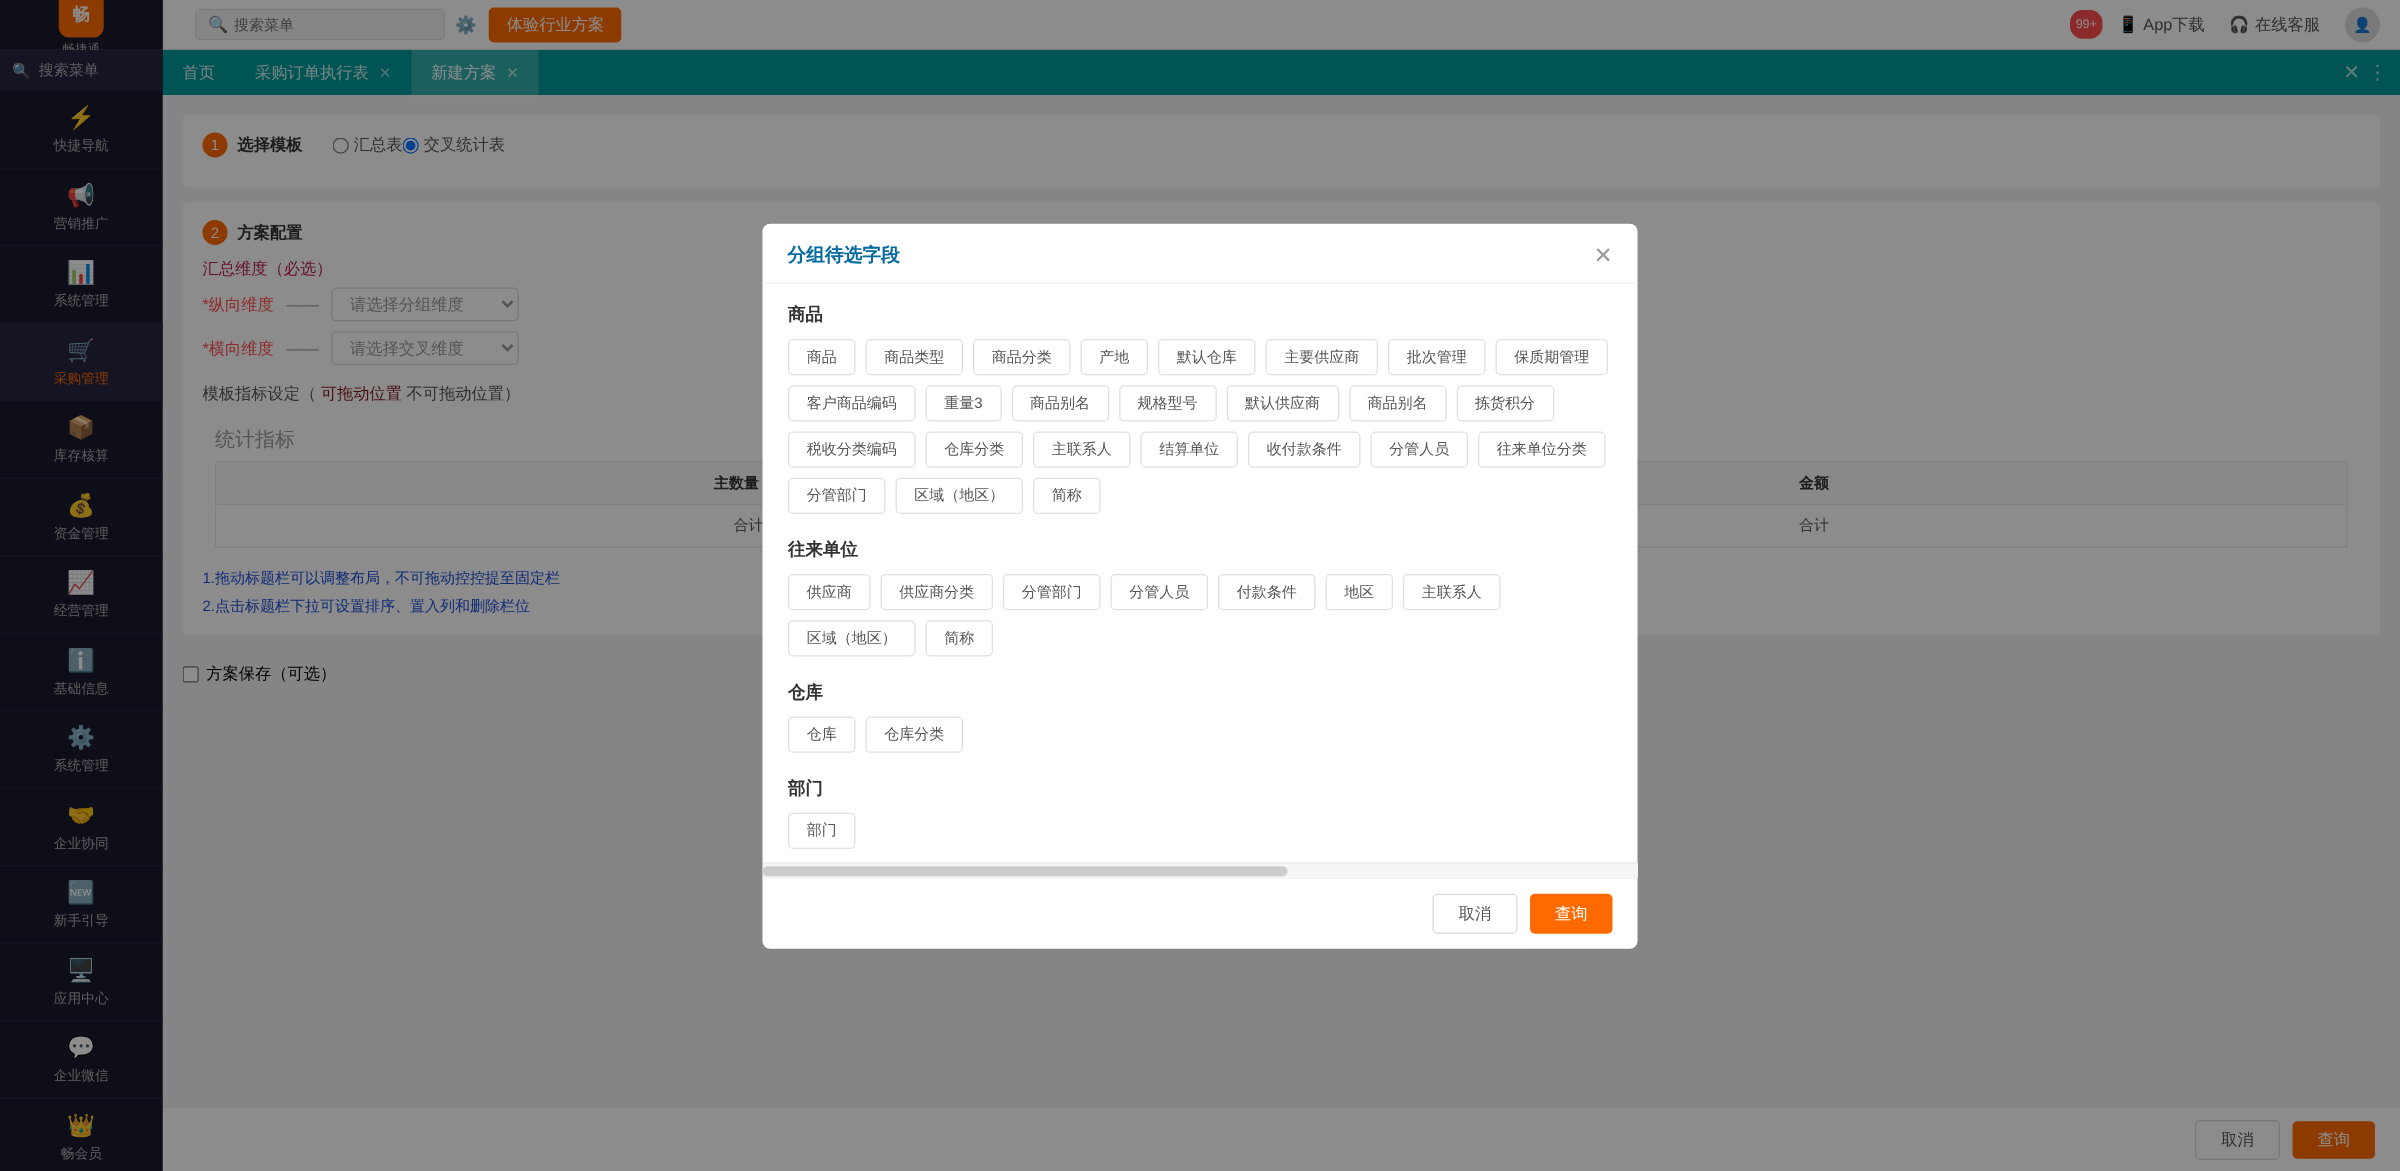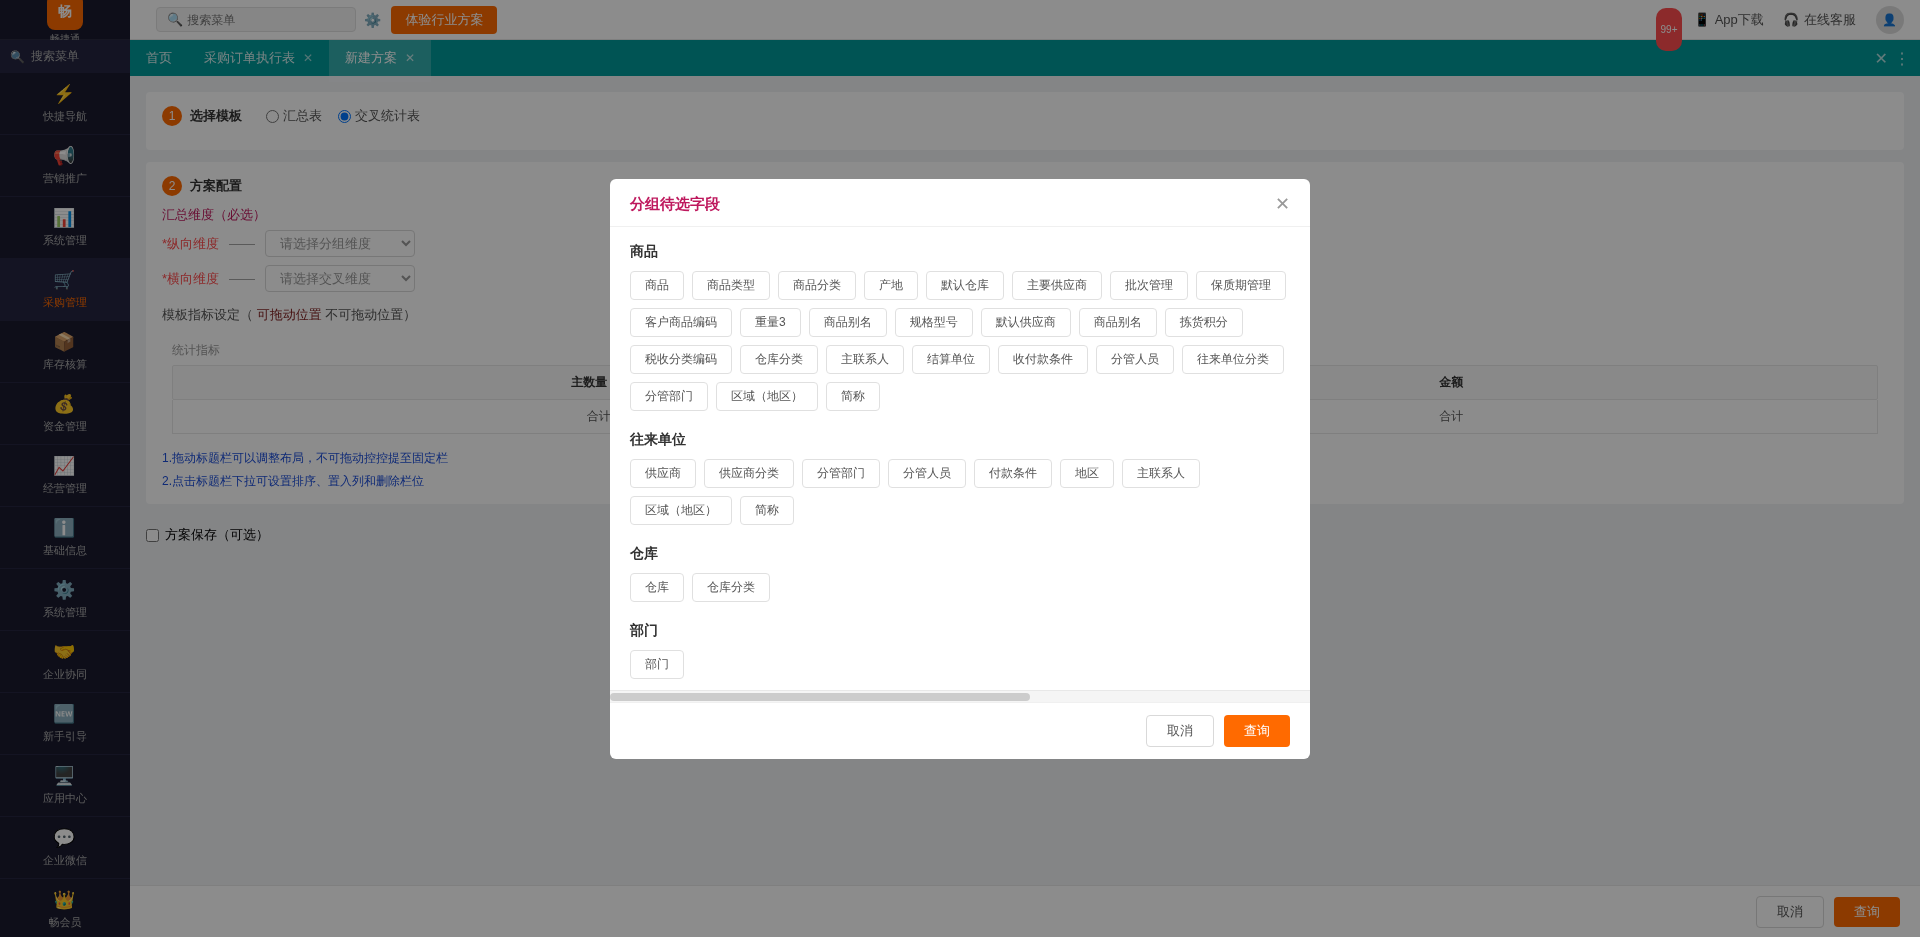--- a/index.html
+++ b/index.html
@@ -44,21 +44,21 @@
     }
     .header-right-item {
       display: flex; align-items: center; gap: 4px;
       font-size: 13px; color: #555; cursor: pointer;
     }
     .badge {
       background: #ff4d4f;
       color: white;
       border-radius: 10px;
       font-size: 10px;
-      padding: 16px 5px;
+      padding: 6px 5px;
       position: absolute;
       top: -4px; right: -8px;
     }
     .badge-wrap { position: relative; }
     .avatar-circle {
       width: 28px; height: 28px;
       border-radius: 50%;
       background: #ddd;
       display: flex; align-items: center; justify-content: center;
       font-size: 12px; color: #888;
@@ -194,21 +194,21 @@
       padding: 16px 20px 12px;
       border-bottom: 1px solid #f0f0f0;
       display: flex;
       align-items: center;
       justify-content: space-between;
       flex-shrink: 0;
     }
     .modal-title {
       font-size: 15px;
       font-weight: bold;
-      color: #be185d;
+      color: #0369a1;
     }
     .modal-close {
       cursor: pointer;
       font-size: 18px;
       color: #999;
       line-height: 1;
     }
     .modal-body {
       padding: 16px 20px;
       overflow-y: auto;
@@ -285,21 +285,21 @@
     }
     .step-num {
       width: 20px; height: 20px;
       border-radius: 50%;
       background: #ff6a00;
       color: white;
       font-size: 12px;
       display: flex; align-items: center; justify-content: center;
     }
     .step-title { font-weight: bold; font-size: 13px; color: #333; }
-    .radio-group { display: flex; gap: 16px; align-items: center; }
+    .radio-group { display: flex; align-items: center; }
     .radio-label { display: flex; align-items: center; gap: 4px; font-size: 13px; color: #555; cursor: pointer; }
 
     .form-row {
       display: flex;
       align-items: center;
       gap: 10px;
       margin-bottom: 8px;
     }
     .form-label { font-size: 13px; color: #333; white-space: nowrap; }
     .required { color: #ff4d4f; }
@@ -529,21 +529,21 @@
         </select>
       </div>
 
       <div style="margin-top:14px;">
         <div style="font-size:13px;color:#555;margin-bottom:8px;">
           <span>模板指标设定（</span>
           <span style="color:#7f1d1d;">可拖动位置</span>
           <span>不可拖动位置）</span>
         </div>
         <div class="table-area">
-          <div style="font-size:12px;color:#999;margin-bottom:6px;">统计指标</div>
+          <div style="font-size:16px;color:#999;margin-bottom:6px;">统计指标</div>
           <div class="table-header-row">
             <div class="th">
               <span>主数量</span>
               <span style="margin-left:4px;">▼</span>
             </div>
             <div class="th">
               <span>金额</span>
             </div>
           </div>
           <div class="table-data-row">

